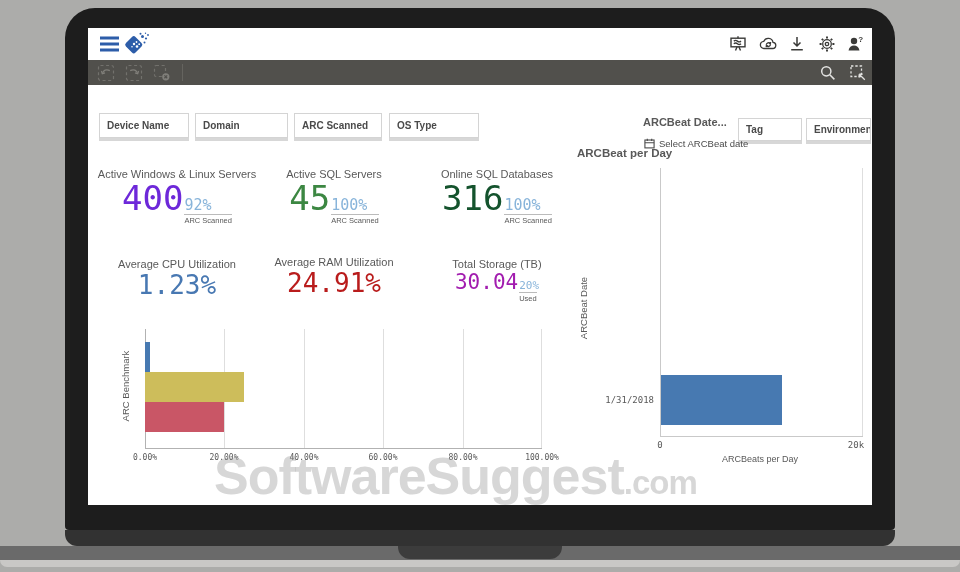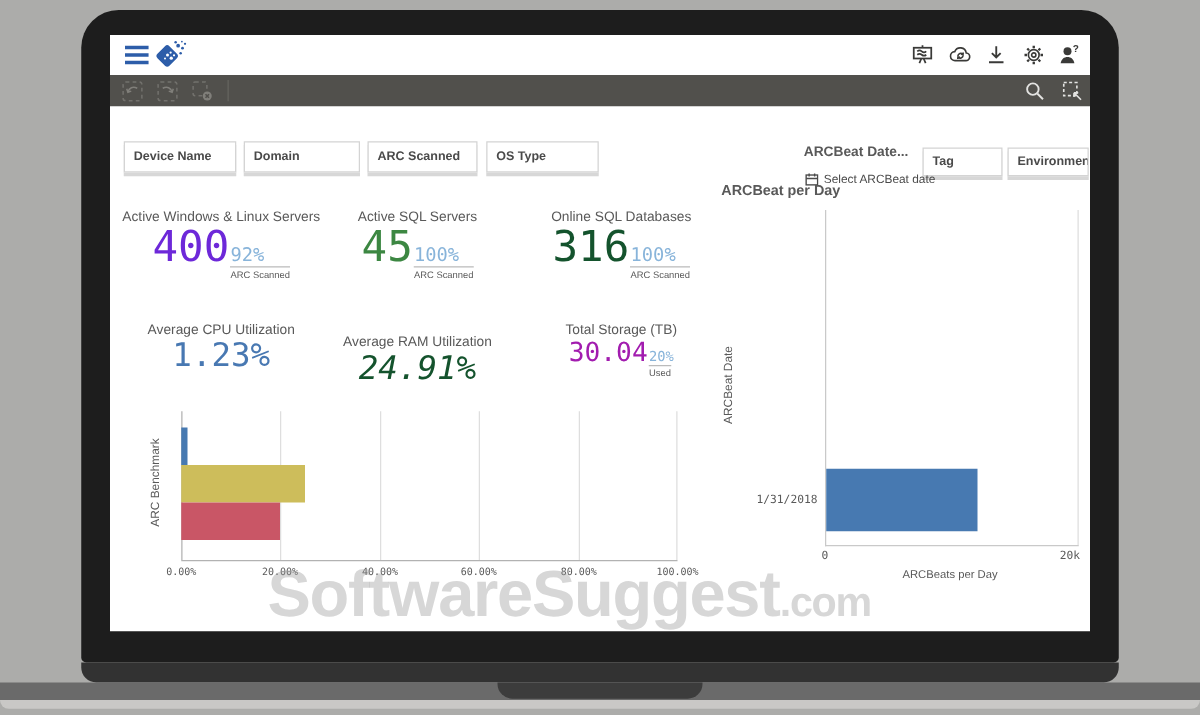--- a/index.html
+++ b/index.html
@@ -237,24 +237,24 @@
           </span>
       </div>
     </div>
 
     <div class="abs kpi" style="left:4px;top:230px;">
       <div class="kpi-label">Average CPU Utilization</div>
       <div class="kpi-row">
           <span class="mono kpi-val-mid" style="color: rgb(72, 120, 178);">1.23%</span>
         </div>
     </div>
-    <div class="abs kpi" style="left:161px;top:240px;">
+    <div class="abs kpi" style="left:161px;top:228px;">
       <div class="kpi-label">Average RAM Utilization</div>
       <div class="kpi-row">
-          <span class="mono kpi-val-mid" style="color: #14532d; font-style: italic;">24.91%</span>
+          <span class="mono kpi-val-mid" style="color: #b91c1c;">24.91%</span>
         </div>
     </div>
     <div class="abs kpi" style="left:324px;top:230px;">
       <div class="kpi-label">Total Storage (TB)</div>
       <div class="kpi-row">
         <span class="mono kpi-val-sm" style="color: #a21caf;">30.04</span>
         <span class="kpi-side">
             <span class="mono kpi-pct kpi-pct-sm" style="color: rgb(136, 180, 218);">20%</span>
             <span class="kpi-sub">Used</span>
           </span>

